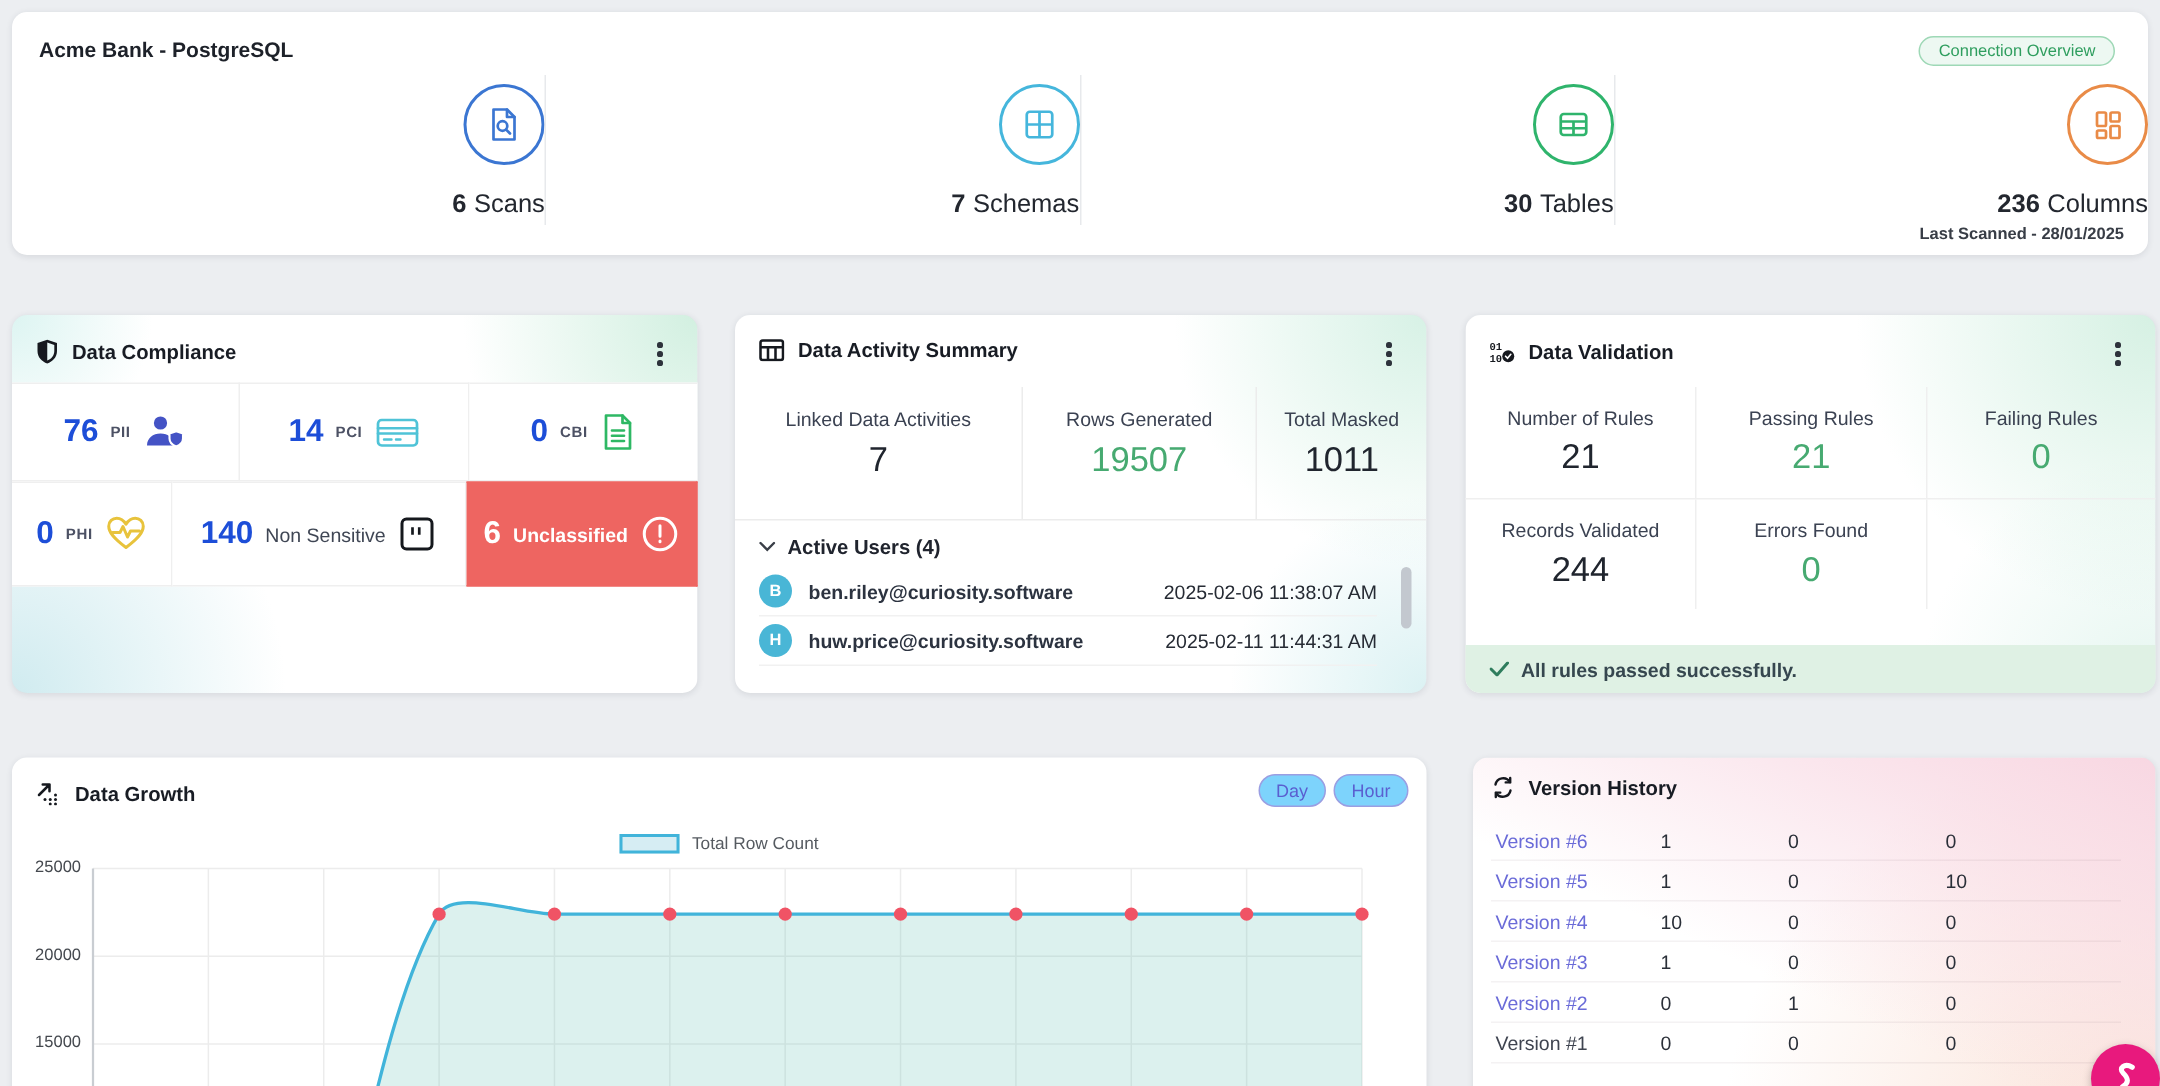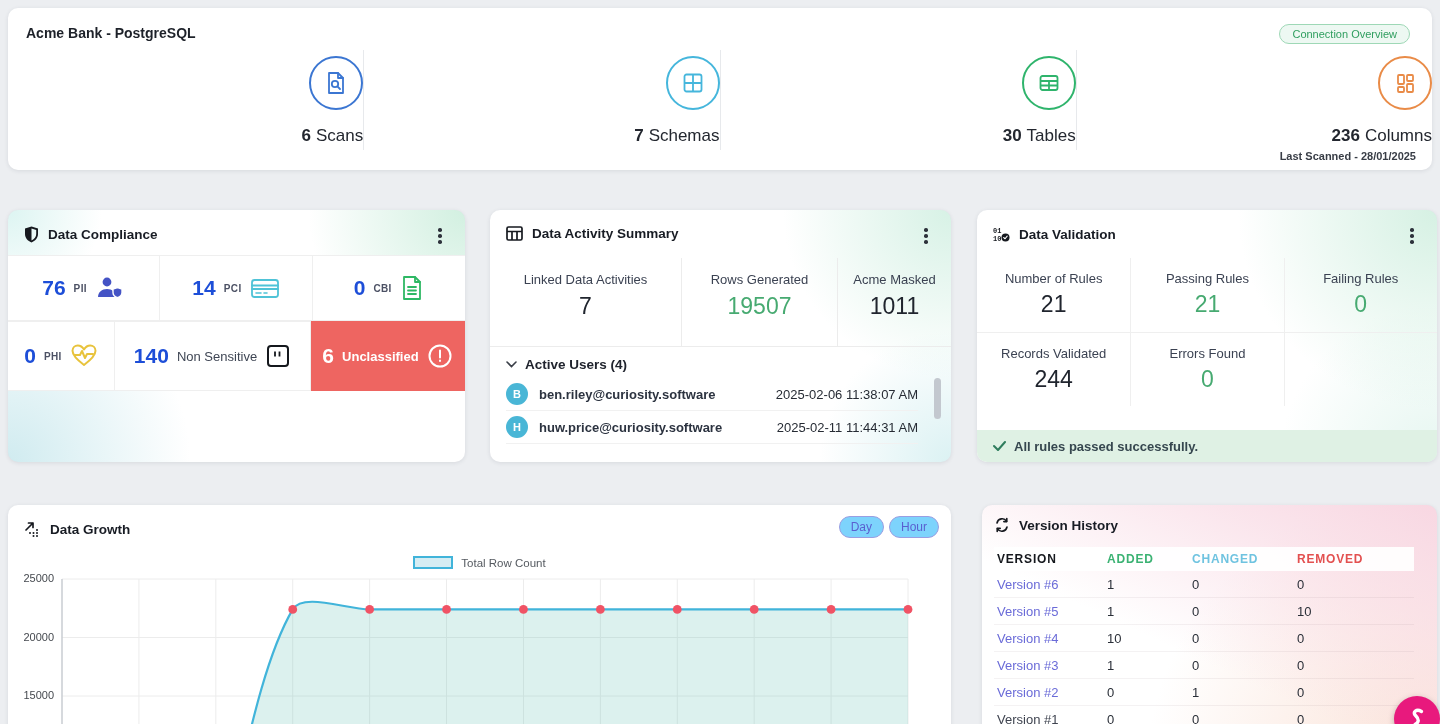--- a/index.html
+++ b/index.html
@@ -290,21 +290,21 @@
   <div class="act-stats">
     <div class="act-col" style="width:191px;text-align:center;">
       <span class="act-lbl">Linked Data Activities</span>
       <span class="act-val">7</span>
     </div>
     <div class="act-col" style="width:156px;">
       <span class="act-lbl">Rows Generated</span>
       <span class="act-val green">19507</span>
     </div>
     <div class="act-col" style="width:114px;">
-      <span class="act-lbl">Acme Masked</span>
+      <span class="act-lbl">Total Masked</span>
       <span class="act-val">1011</span>
     </div>
   </div>
 
   <div class="act-users-head">
     <span>
       <svg width="11" height="7" viewBox="0 0 11 7" fill="none" stroke="#3a3f48" stroke-width="1.6" stroke-linecap="round">
           <path d="M1 1 l4.5 4.5 L10 1"></path>
         </svg>
     </span>
@@ -447,26 +447,20 @@
       <svg width="16" height="16" viewBox="0 0 16 16" fill="none" stroke="#16191f" stroke-width="1.6" stroke-linecap="round" stroke-linejoin="round">
         <path d="M3 6 a5.2 5.2 0 0 1 9.6-1.6"></path>
           <path d="M12.8 1.6 v3 h-3"></path>
         <path d="M13 10 a5.2 5.2 0 0 1-9.6 1.6"></path>
           <path d="M3.2 14.4 v-3 h3"></path>
       </svg>
     </span>
     <span>Version History</span>
   </div>
   <div class="vh-table">
-    <div class="vh-hrow">
-      <span class="vc0" style="color:#15181d;">VERSION</span>
-      <span class="vc1" style="color:#3bb273;">ADDED</span>
-      <span class="vc2" style="color:#6fc3e0;">CHANGED</span>
-      <span class="vc3" style="color:#e35050;">REMOVED</span>
-    </div>
     <div id="vh-rows">
         <div class="vh-row">
           <span class="vc0 v-link">Version #6</span>
     <span class="vc1">1</span>
     <span class="vc2">0</span>
     <span class="vc3">0</span>
         </div>
         <div class="vh-row">
           <span class="vc0 v-link">Version #5</span>
     <span class="vc1">1</span>

